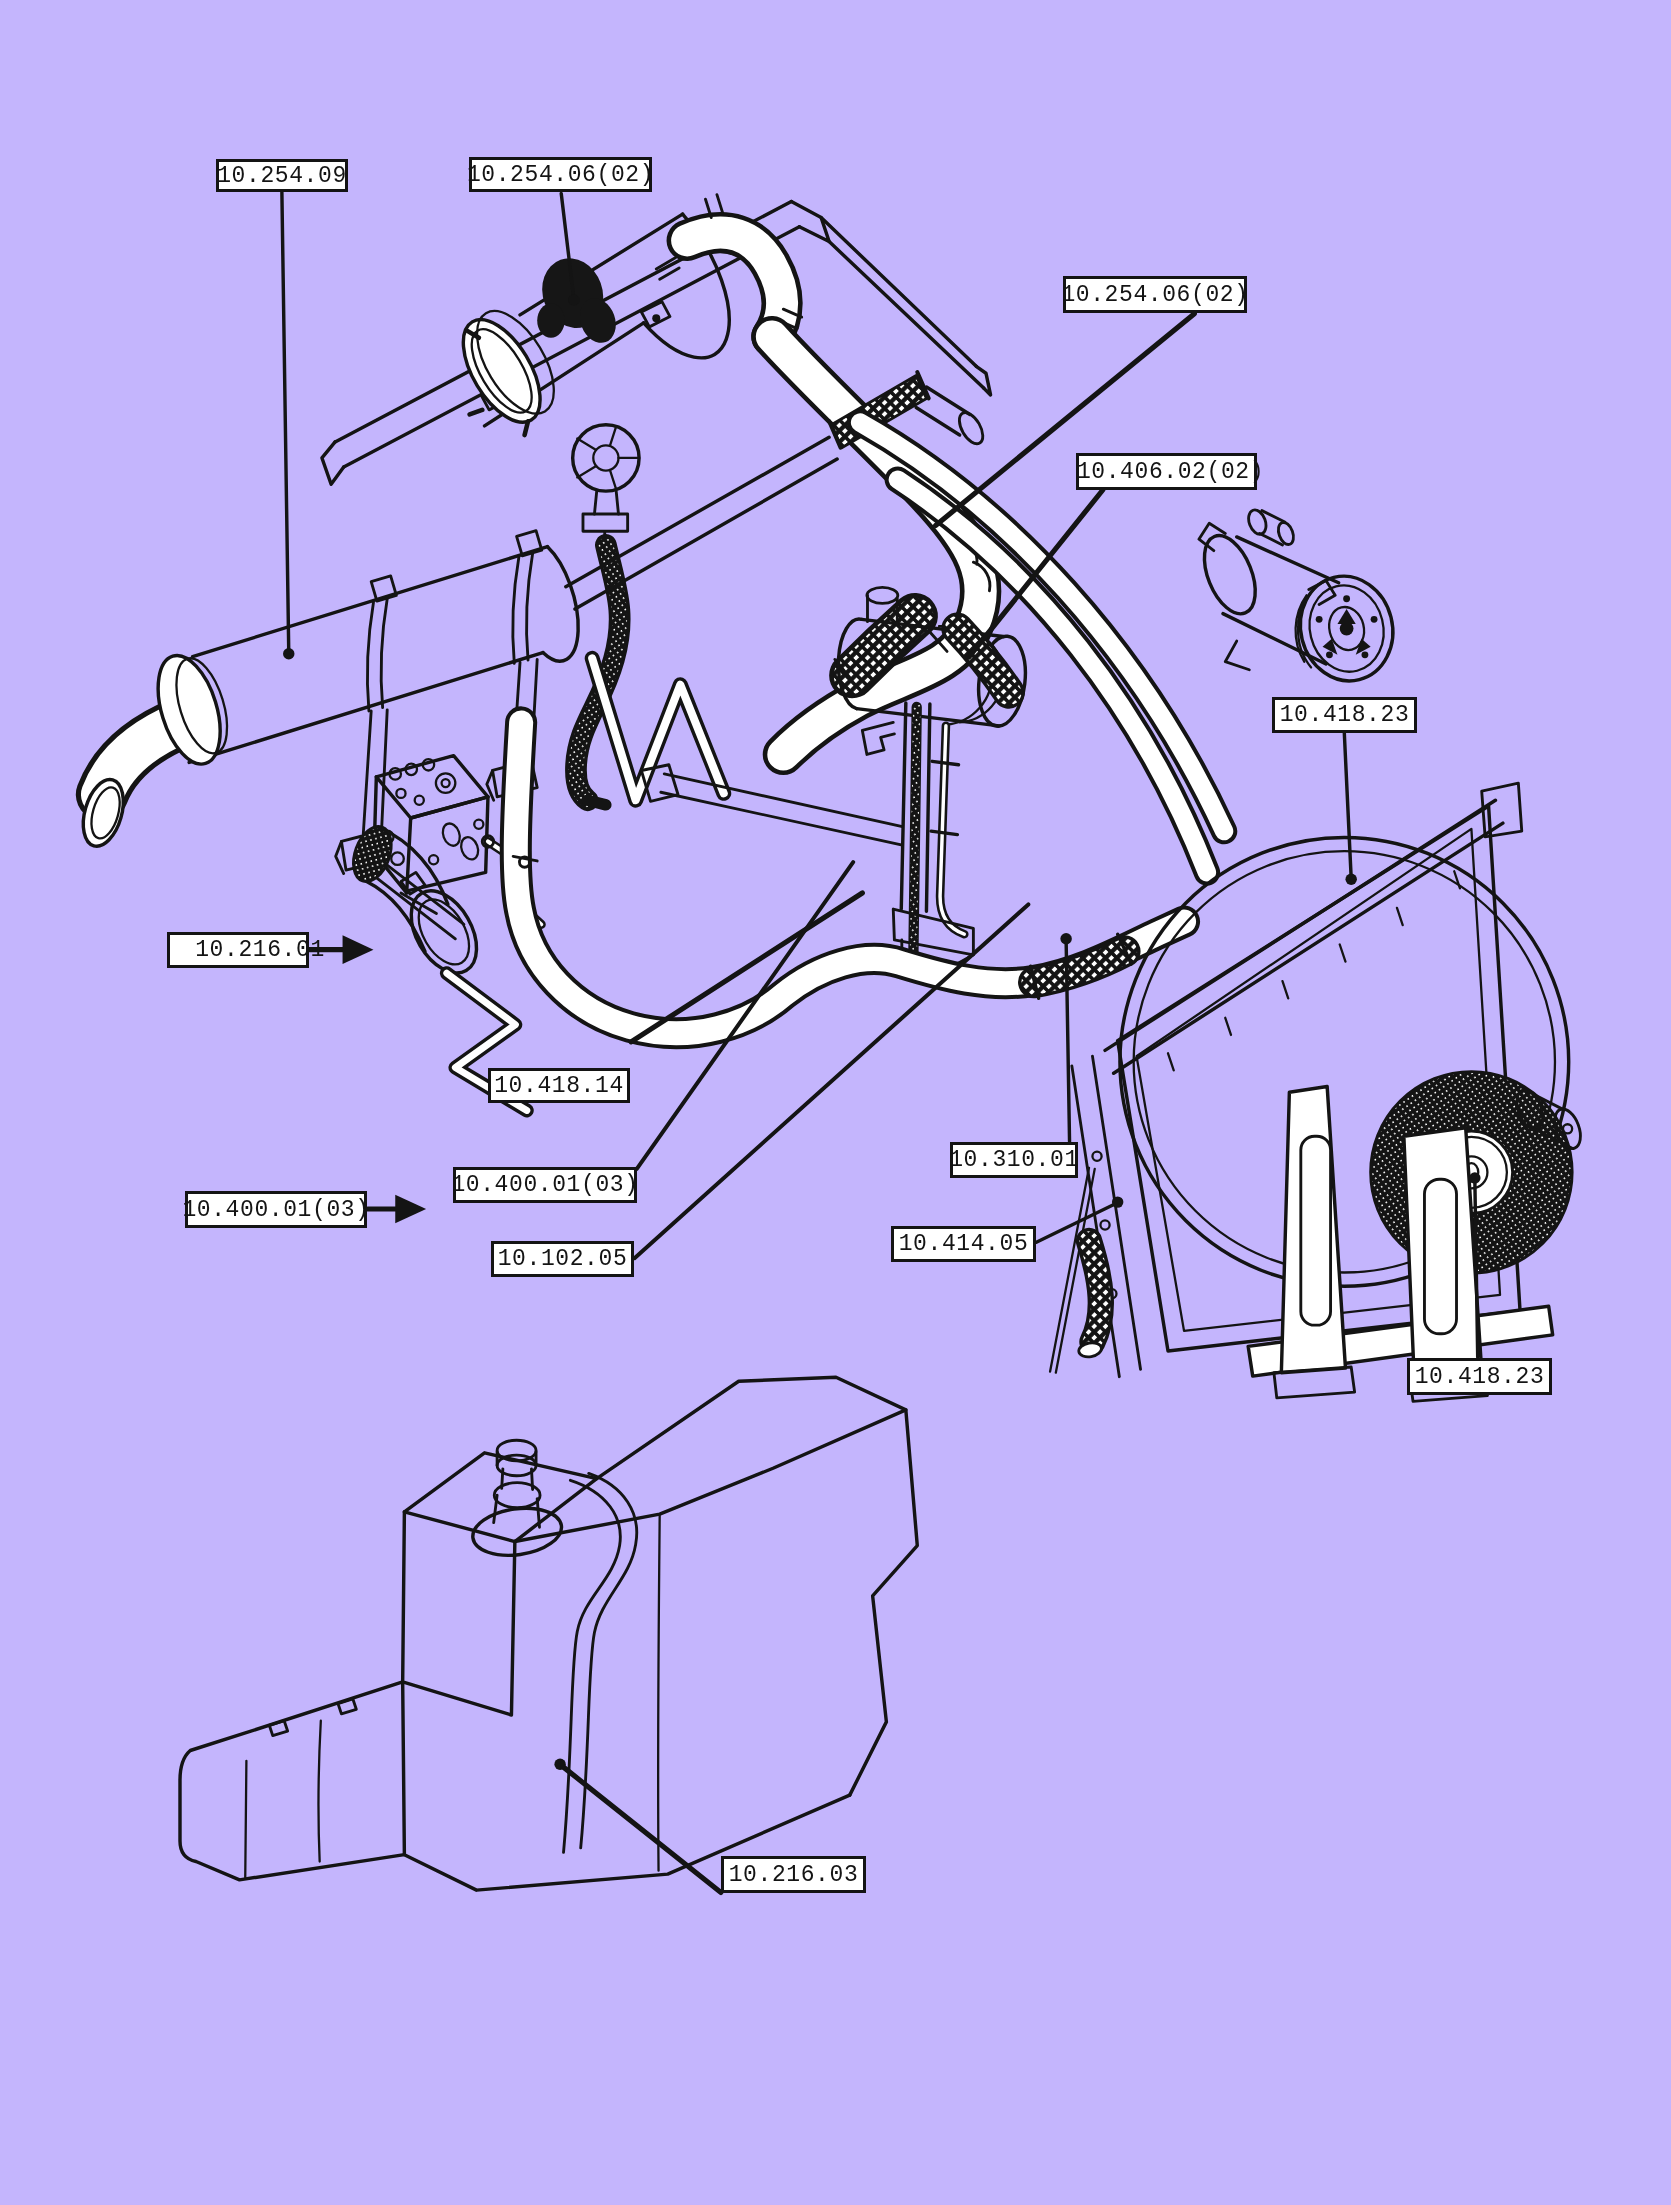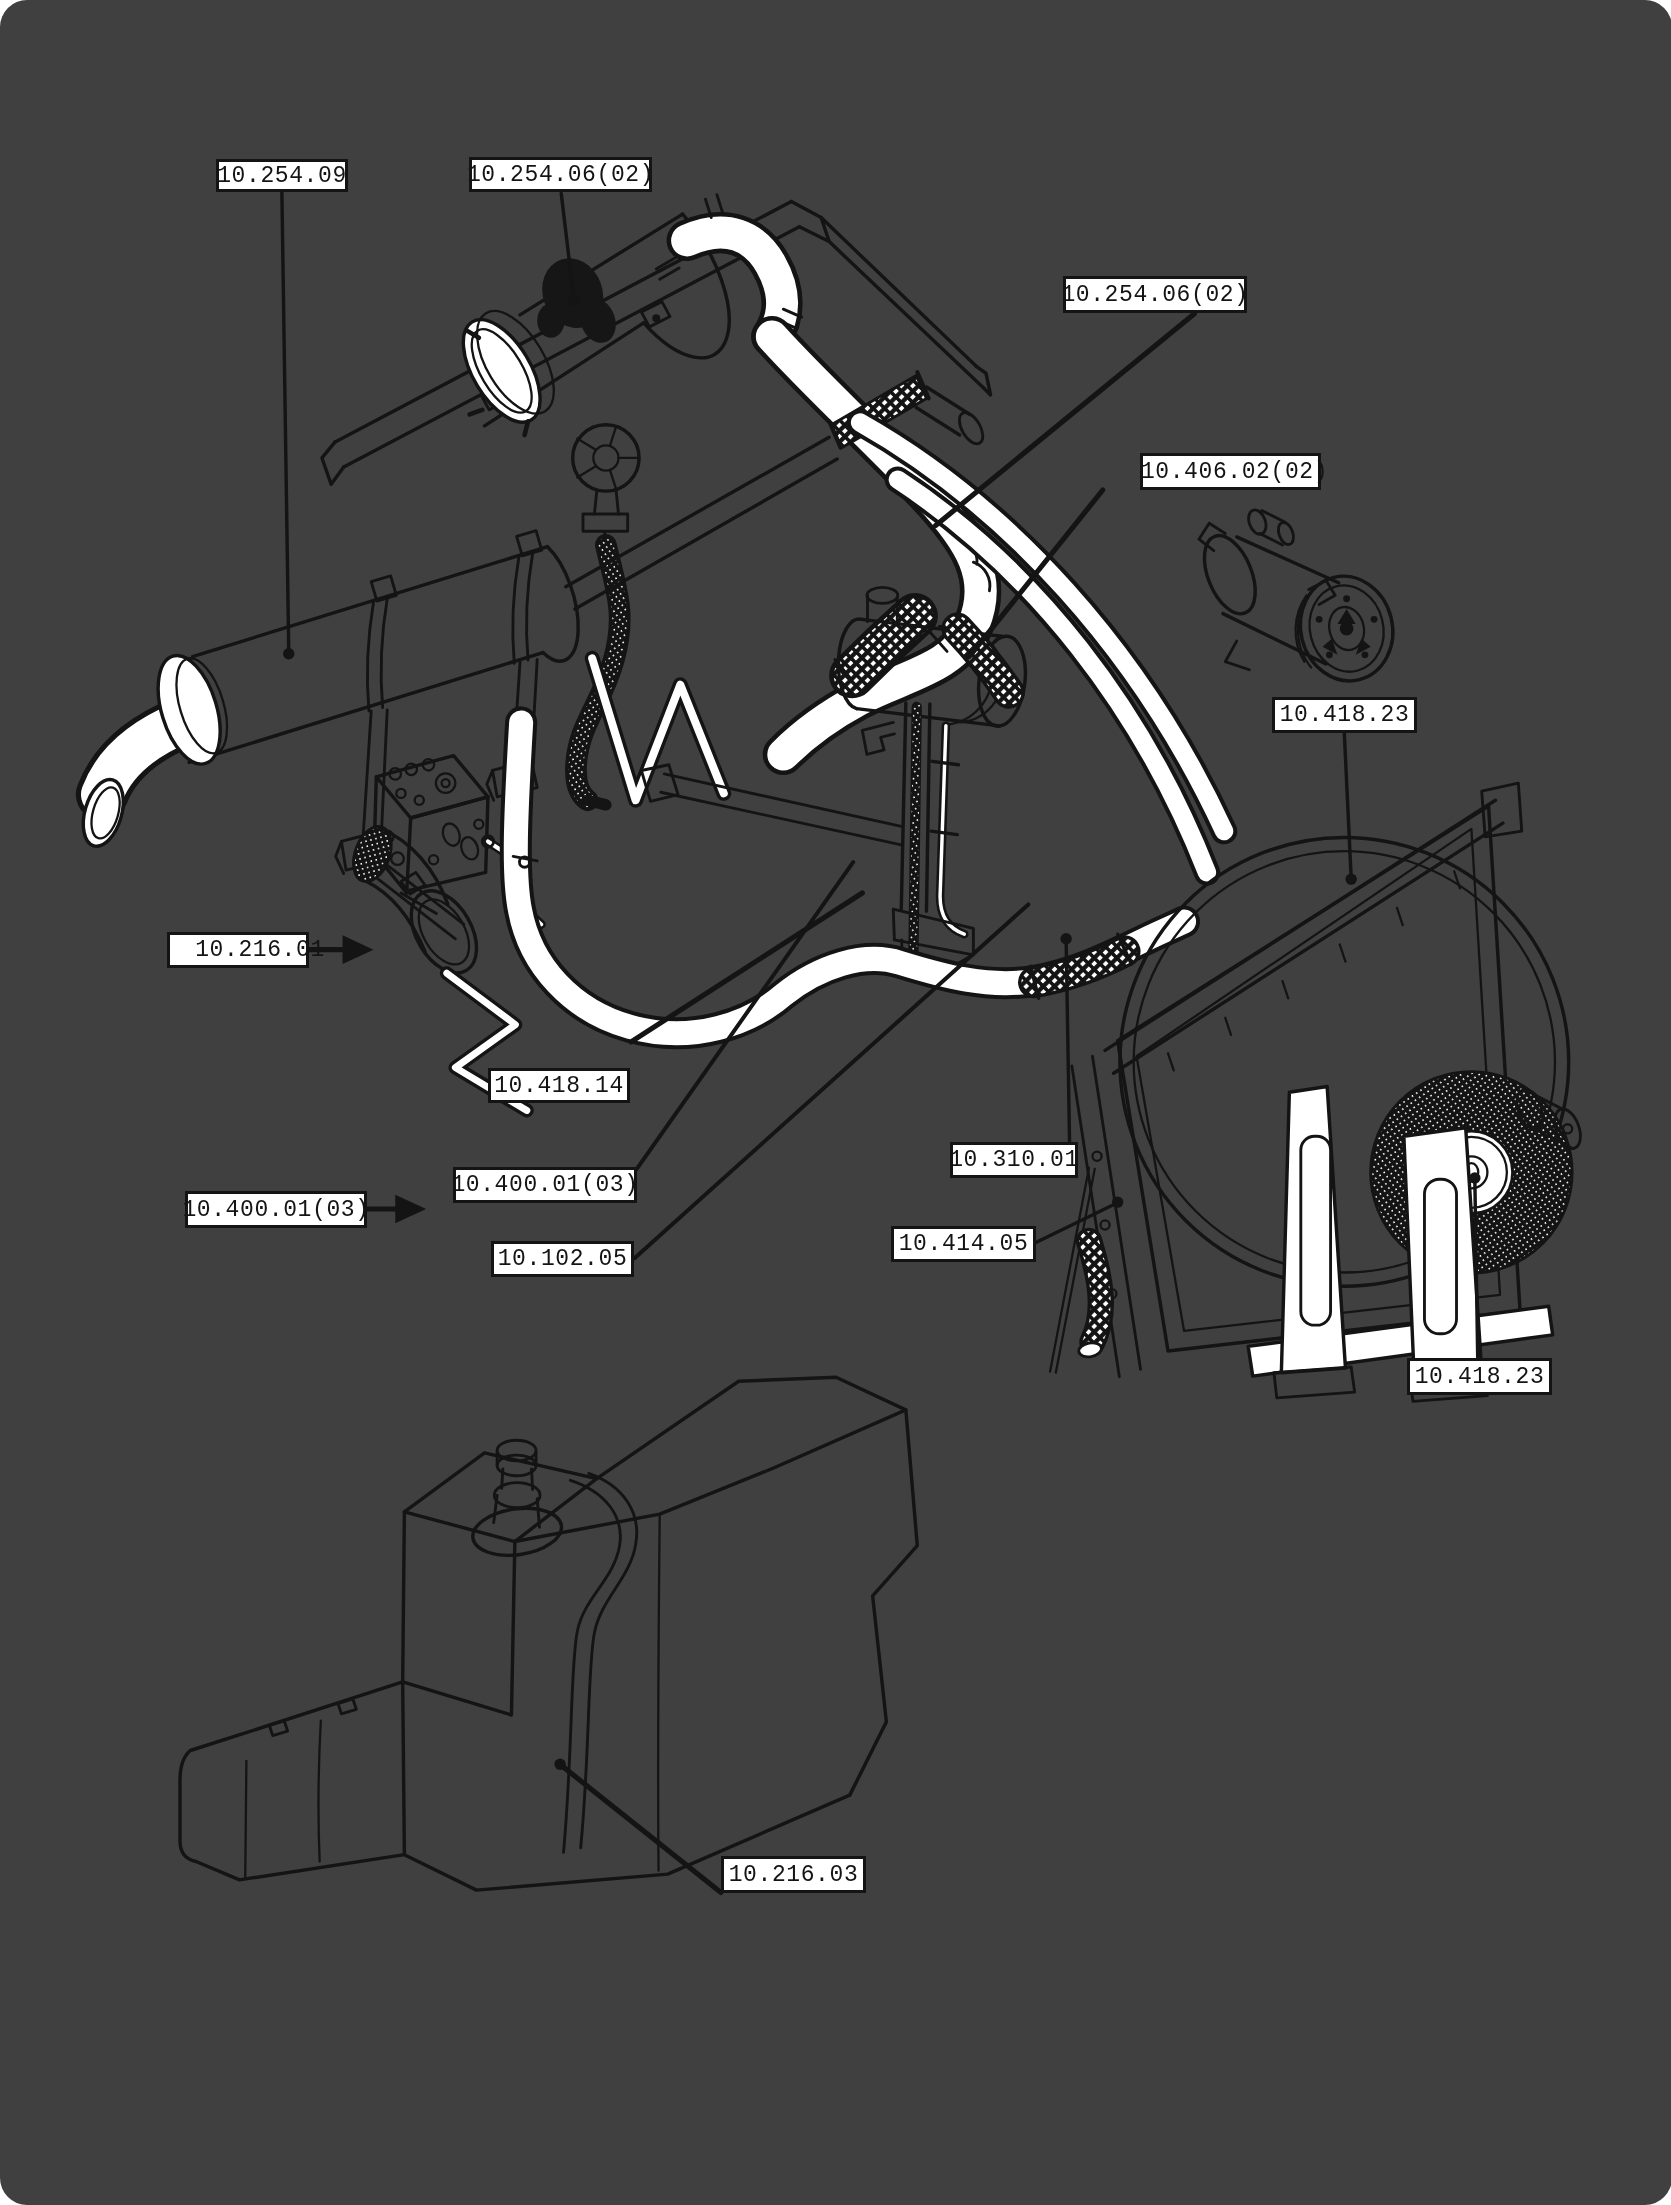--- a/index.html
+++ b/index.html
@@ -1,17 +1,17 @@
 <!DOCTYPE html>
 <html style="font-size:9.2px"><head>
 <meta charset="utf-8">
 <style>
   html,body{margin:0;padding:0;background:#ffffff;}
-  .page{position:relative;width:1672px;height:2205px;background:#404040;overflow:hidden;
-        font-family:"Liberation Mono","DejaVu Sans Mono",monospace;color:#141414;border-radius:27px;}
+  .page{position:relative;width:1672px;height:2205px;background:#c4b5fd;overflow:hidden;
+        font-family:"Liberation Mono","DejaVu Sans Mono",monospace;color:#141414;}
   .art{position:absolute;left:0;top:0;width:1672px;height:2205px;}
   .callout{position:absolute;border:3.4px solid #141414;background:#ffffff;
            display:flex;align-items:center;justify-content:center;
            font-size:23px;letter-spacing:0.6px;color:#141414;white-space:nowrap;
            box-sizing:border-box;z-index:5;}
 </style>
 </head>
 <body>
 
 <div class="page">
@@ -346,21 +346,21 @@
 
 <div class="callout" style="left:216px;top:159px;width:132px;height:33px;">
       <span>10.254.09</span>
     </div>
 <div class="callout" style="left:469px;top:157px;width:183px;height:35px;">
       <span>10.254.06(02)</span>
     </div>
 <div class="callout" style="left:1063px;top:276px;width:184px;height:37px;">
       <span>10.254.06(02)</span>
     </div>
-<div class="callout" style="left:1140px;top:453px;width:181px;height:37px;padding-left:8px;">
+<div class="callout" style="left:1076px;top:453px;width:181px;height:37px;padding-left:8px;">
       <span>10.406.02(02)</span>
     </div>
 <div class="callout" style="left:1272px;top:697px;width:145px;height:36px;">
       <span>10.418.23</span>
     </div>
 <div class="callout" style="left:167px;top:932px;width:142px;height:36px;padding-left:44px;">
       <span>10.216.01</span>
     </div>
 <div class="callout" style="left:488px;top:1068px;width:142px;height:35px;">
       <span>10.418.14</span>

